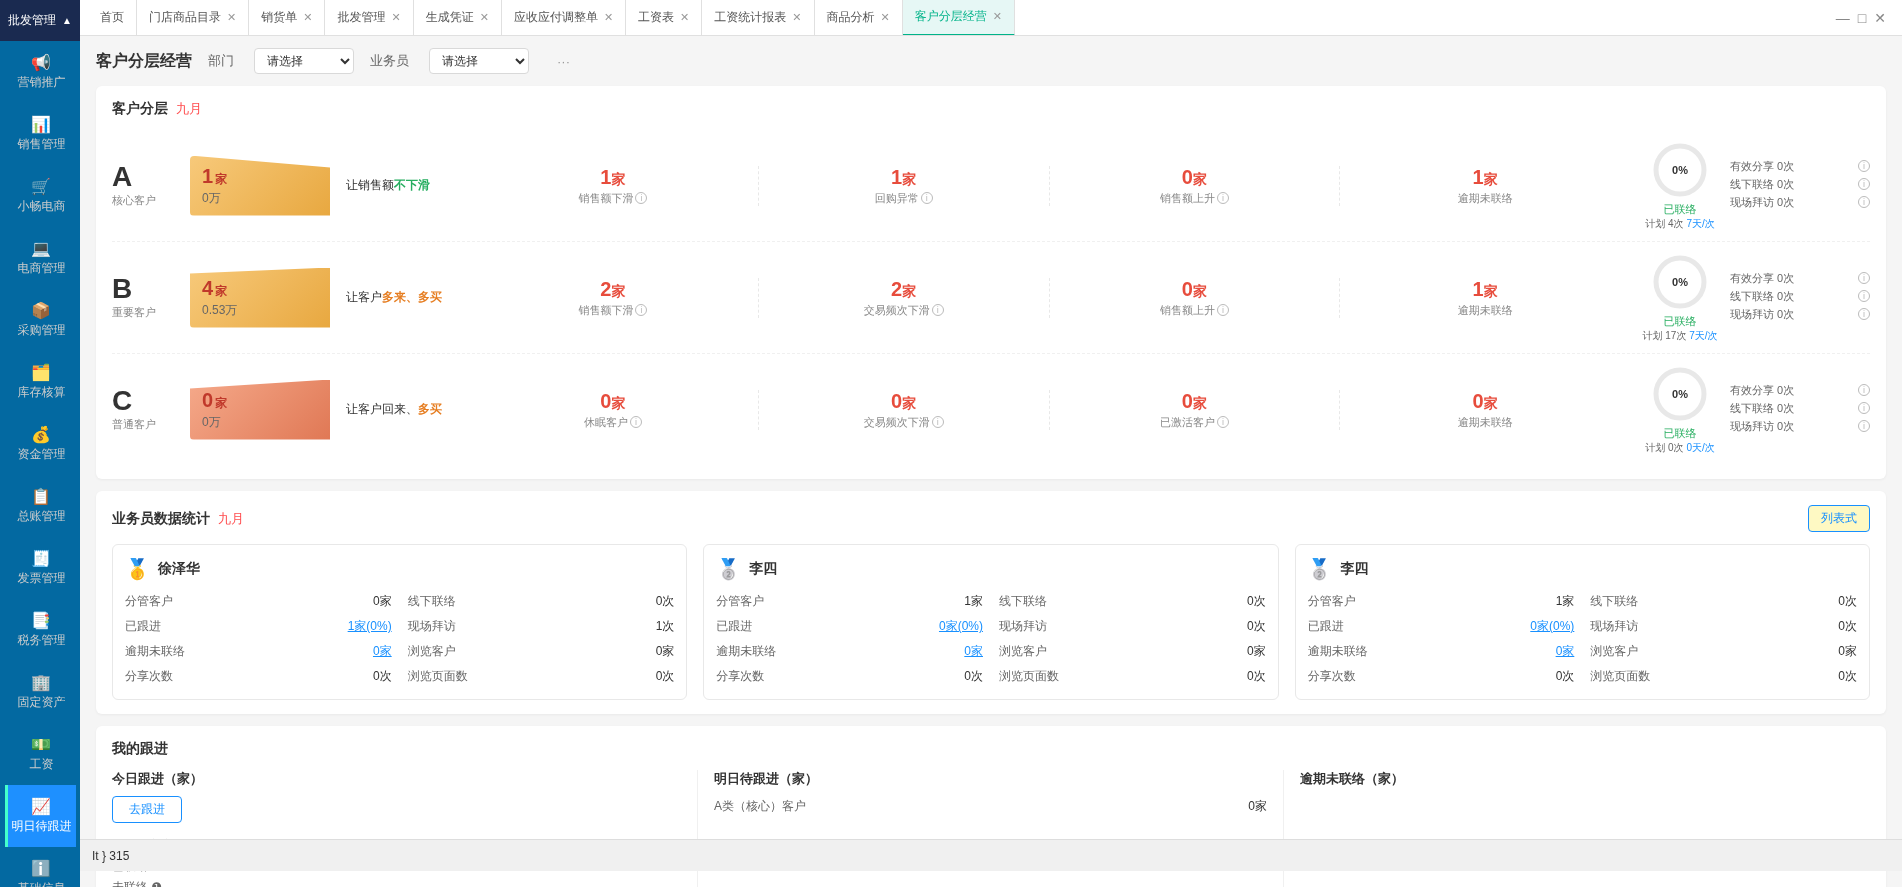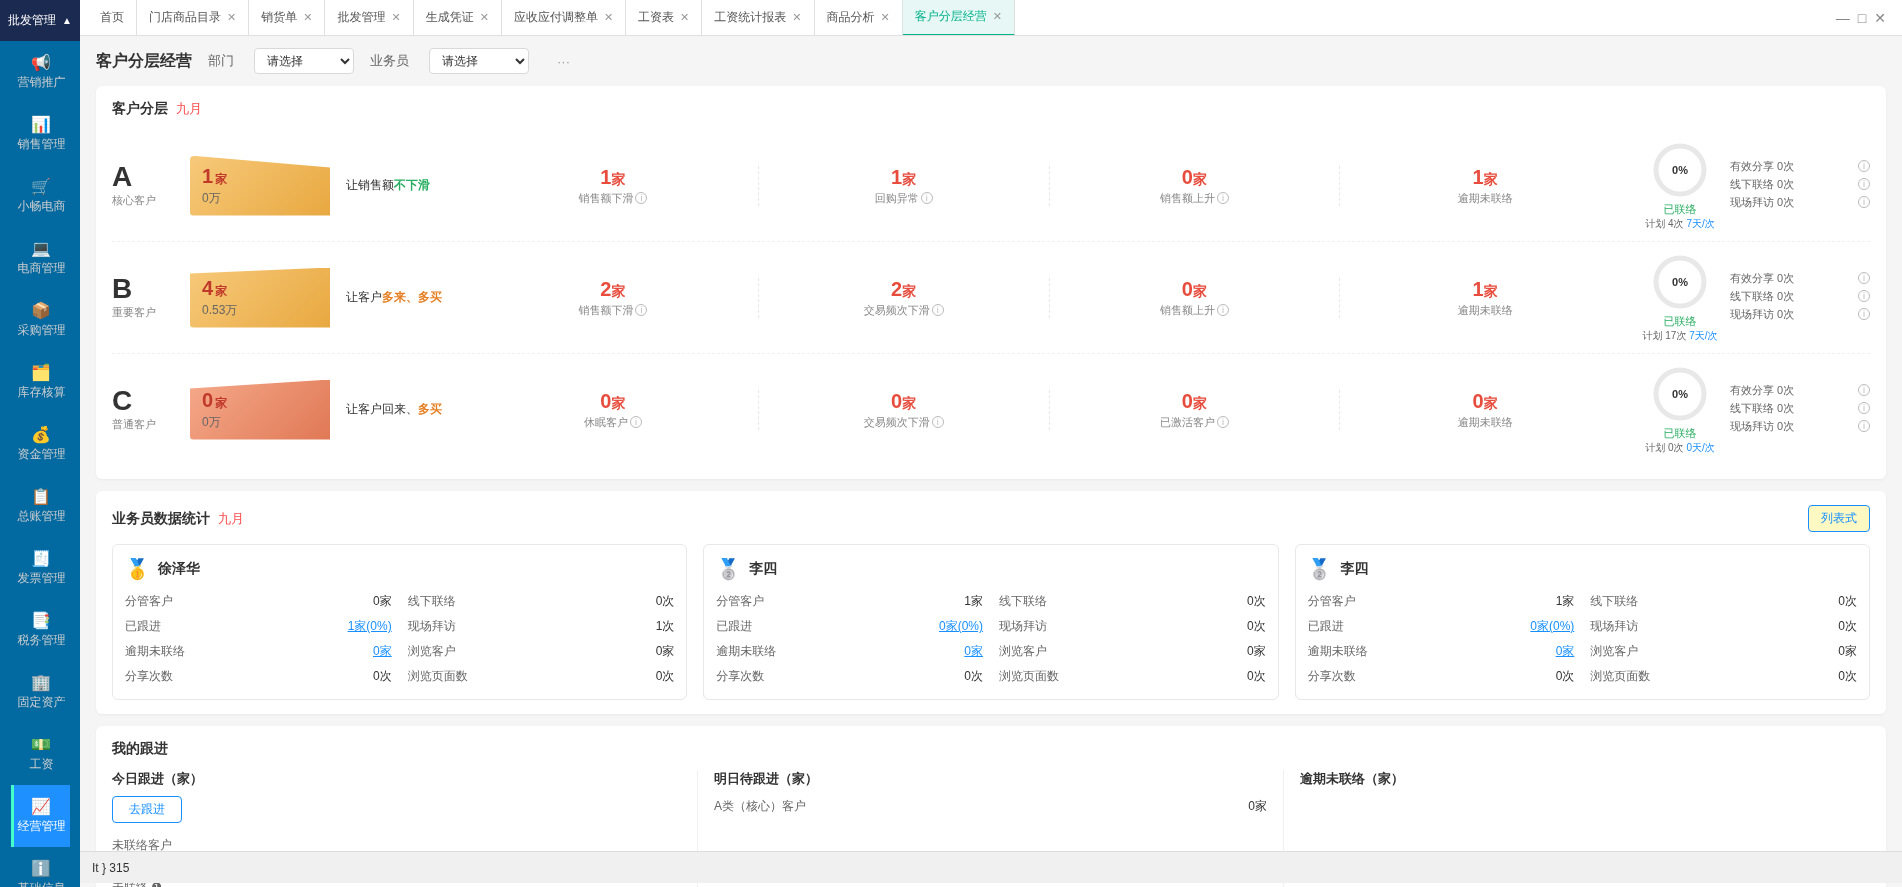--- a/index.html
+++ b/index.html
@@ -97,21 +97,21 @@
     .followup-grid { display: grid; grid-template-columns: 1fr 1fr 1fr; gap: 0; }
     .followup-col { border-right: 1px solid #f0f0f0; padding: 0 16px; }
     .followup-col:first-child { padding-left: 0; }
     .followup-col:last-child { border-right: none; }
     .followup-col-title { font-size: 13px; color: #333; margin-bottom: 8px; font-weight: bold; }
     .followup-go-btn { border: 1px solid #1890ff; color: #1890ff; background: #fff; padding: 4px 16px; border-radius: 4px; font-size: 12px; cursor: pointer; margin-bottom: 12px; display: inline-block; }
     .followup-row { display: flex; justify-content: space-between; font-size: 12px; color: #666; padding: 2px 0; }
     .followup-val { color: #333; }
     .followup-val-red { color: #e74c3c; }
 
-    .bottom-bar { position: fixed; bottom: 4px; left: 80px; right: 0; height: 32px; background: #f0f0f0; border-top: 1px solid #ddd; display: flex; align-items: center; padding: 0 12px; font-size: 12px; color: #666; }
+    .bottom-bar { position: fixed; bottom: 16px; left: 80px; right: 0; height: 32px; background: #f0f0f0; border-top: 1px solid #ddd; display: flex; align-items: center; padding: 0 12px; font-size: 12px; color: #666; }
     .bottom-bar-text { color: #333; }
   </style>
 </head>
 <body>
 
 <div class="sidebar">
   <div class="sidebar-header">
     <span>批发管理</span>
     <span class="arrow">▲</span>
   </div>
@@ -121,21 +121,21 @@
       <div class="sidebar-item"><span class="icon">🛒</span><span>小畅电商</span></div>
       <div class="sidebar-item"><span class="icon">💻</span><span>电商管理</span></div>
       <div class="sidebar-item"><span class="icon">📦</span><span>采购管理</span></div>
       <div class="sidebar-item"><span class="icon">🗂️</span><span>库存核算</span></div>
       <div class="sidebar-item"><span class="icon">💰</span><span>资金管理</span></div>
       <div class="sidebar-item"><span class="icon">📋</span><span>总账管理</span></div>
       <div class="sidebar-item"><span class="icon">🧾</span><span>发票管理</span></div>
       <div class="sidebar-item"><span class="icon">📑</span><span>税务管理</span></div>
       <div class="sidebar-item"><span class="icon">🏢</span><span>固定资产</span></div>
       <div class="sidebar-item"><span class="icon">💵</span><span>工资</span></div>
-      <div class="sidebar-item active"><span class="icon">📈</span><span>经营管理</span></div>
+      <div class="sidebar-item active"><span class="icon">📈</span><span>明日待跟进</span></div>
       <div class="sidebar-item"><span class="icon">ℹ️</span><span>基础信息</span></div>
     </div>
 
 </div>
 
 <div class="main">
 
   <div class="tab-bar">
     <div id="tabs-container" style="display:flex;align-items:center;">
         <div class="tab">

